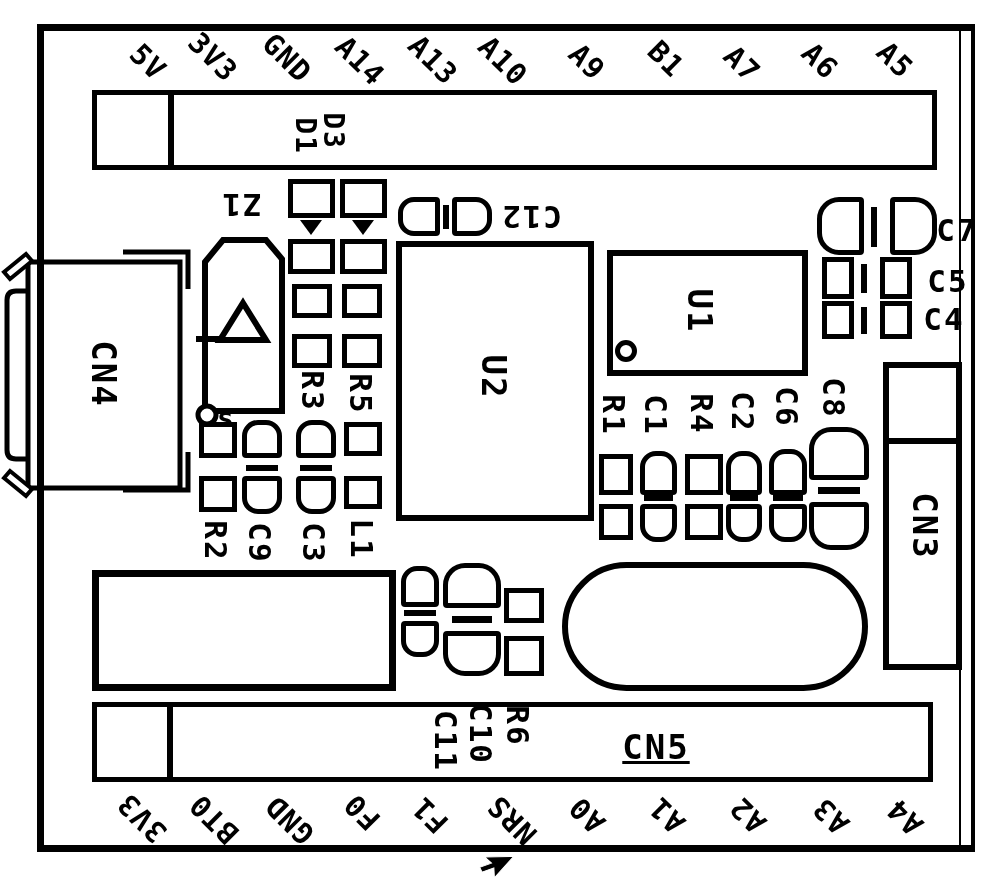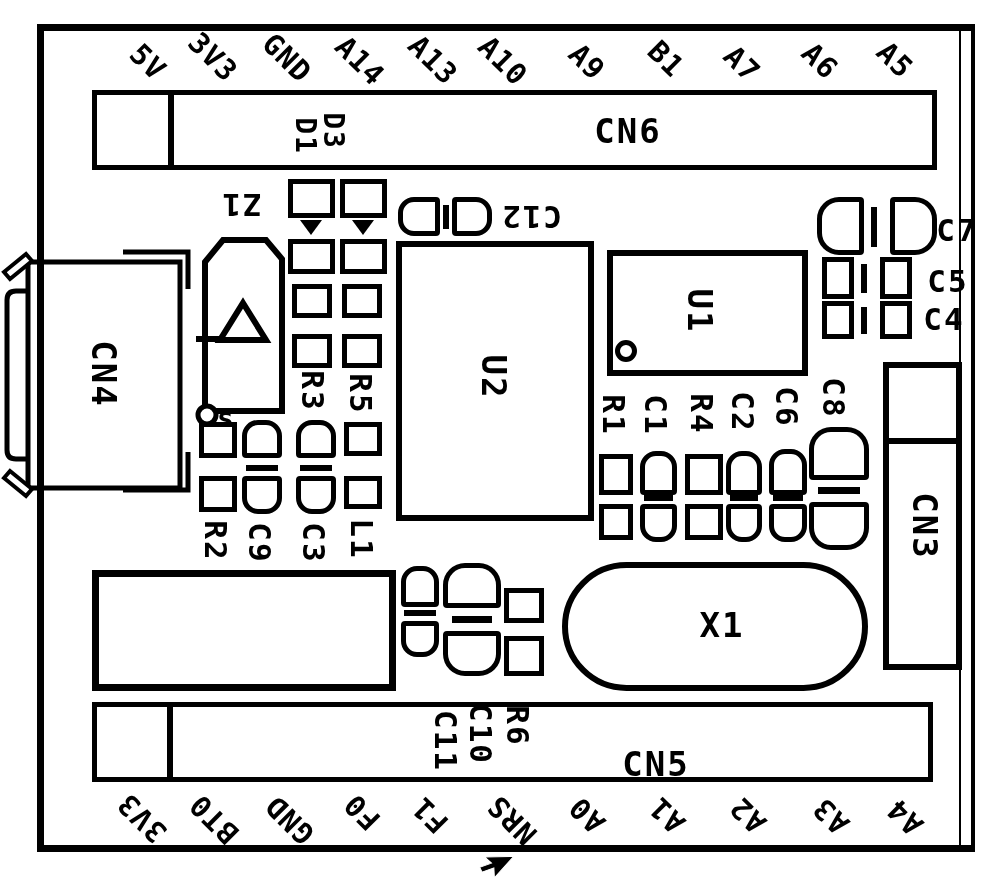--- a/index.html
+++ b/index.html
@@ -154,23 +154,21 @@
   <div class="lbl pin r225" style="left:248px; top:803px;">GND</div>
   <div class="lbl pin r225" style="left:320px; top:795px;">F0</div>
   <div class="lbl pin r225" style="left:388px; top:798px;">F1</div>
   <div class="lbl pin r225" style="left:470px; top:803px;">NRS</div>
   <div class="lbl pin r225" style="left:545px; top:798px;">A0</div>
   <div class="lbl pin r225" style="left:625px; top:798px;">A1</div>
   <div class="lbl pin r225" style="left:706px; top:798px;">A2</div>
   <div class="lbl pin r225" style="left:789px; top:799px;">A3</div>
   <div class="lbl pin r225" style="left:863px; top:800px;">A4</div>
 
-  <div class="lbl bigref" style="left:563px; top:112px; width:130px;">CN6</div>
-  <div class="lbl bigref" style="left:591px; top:745px; width:130px;text-decoration:underline;">CN5</div>
-  <div class="lbl bigref" style="left:672px; top:606px; width:100px;">X1</div>
+  <div class="lbl bigref" style="left:591px; top:728px; width:130px;text-decoration:underline;">CN5</div>
   <div class="lbl bigref r90" style="left:44px;  top:355px; width:120px;">CN4</div>
   <div class="lbl bigref r90" style="left:865px; top:507px; width:120px;">CN3</div>
   <div class="lbl bigref r90" style="left:660px; top:292px; width:80px;">U1</div>
   <div class="lbl bigref r90" style="left:454px; top:358px; width:80px;">U2</div>
 
   <div class="lbl smref r180" style="left:209px; top:189px; width:64px;">Z1</div>
   <div class="lbl smref r180" style="left:485px; top:201px; width:92px;">C12</div>
   <div class="lbl smref r90" style="left:274px; top:120px; width:64px; font-size:28px;">D1</div>
   <div class="lbl smref r90" style="left:302px; top:115px; width:64px; font-size:28px;">D3</div>
   <div class="lbl smref r90" style="left:281px; top:375px; width:64px;">R3</div>

